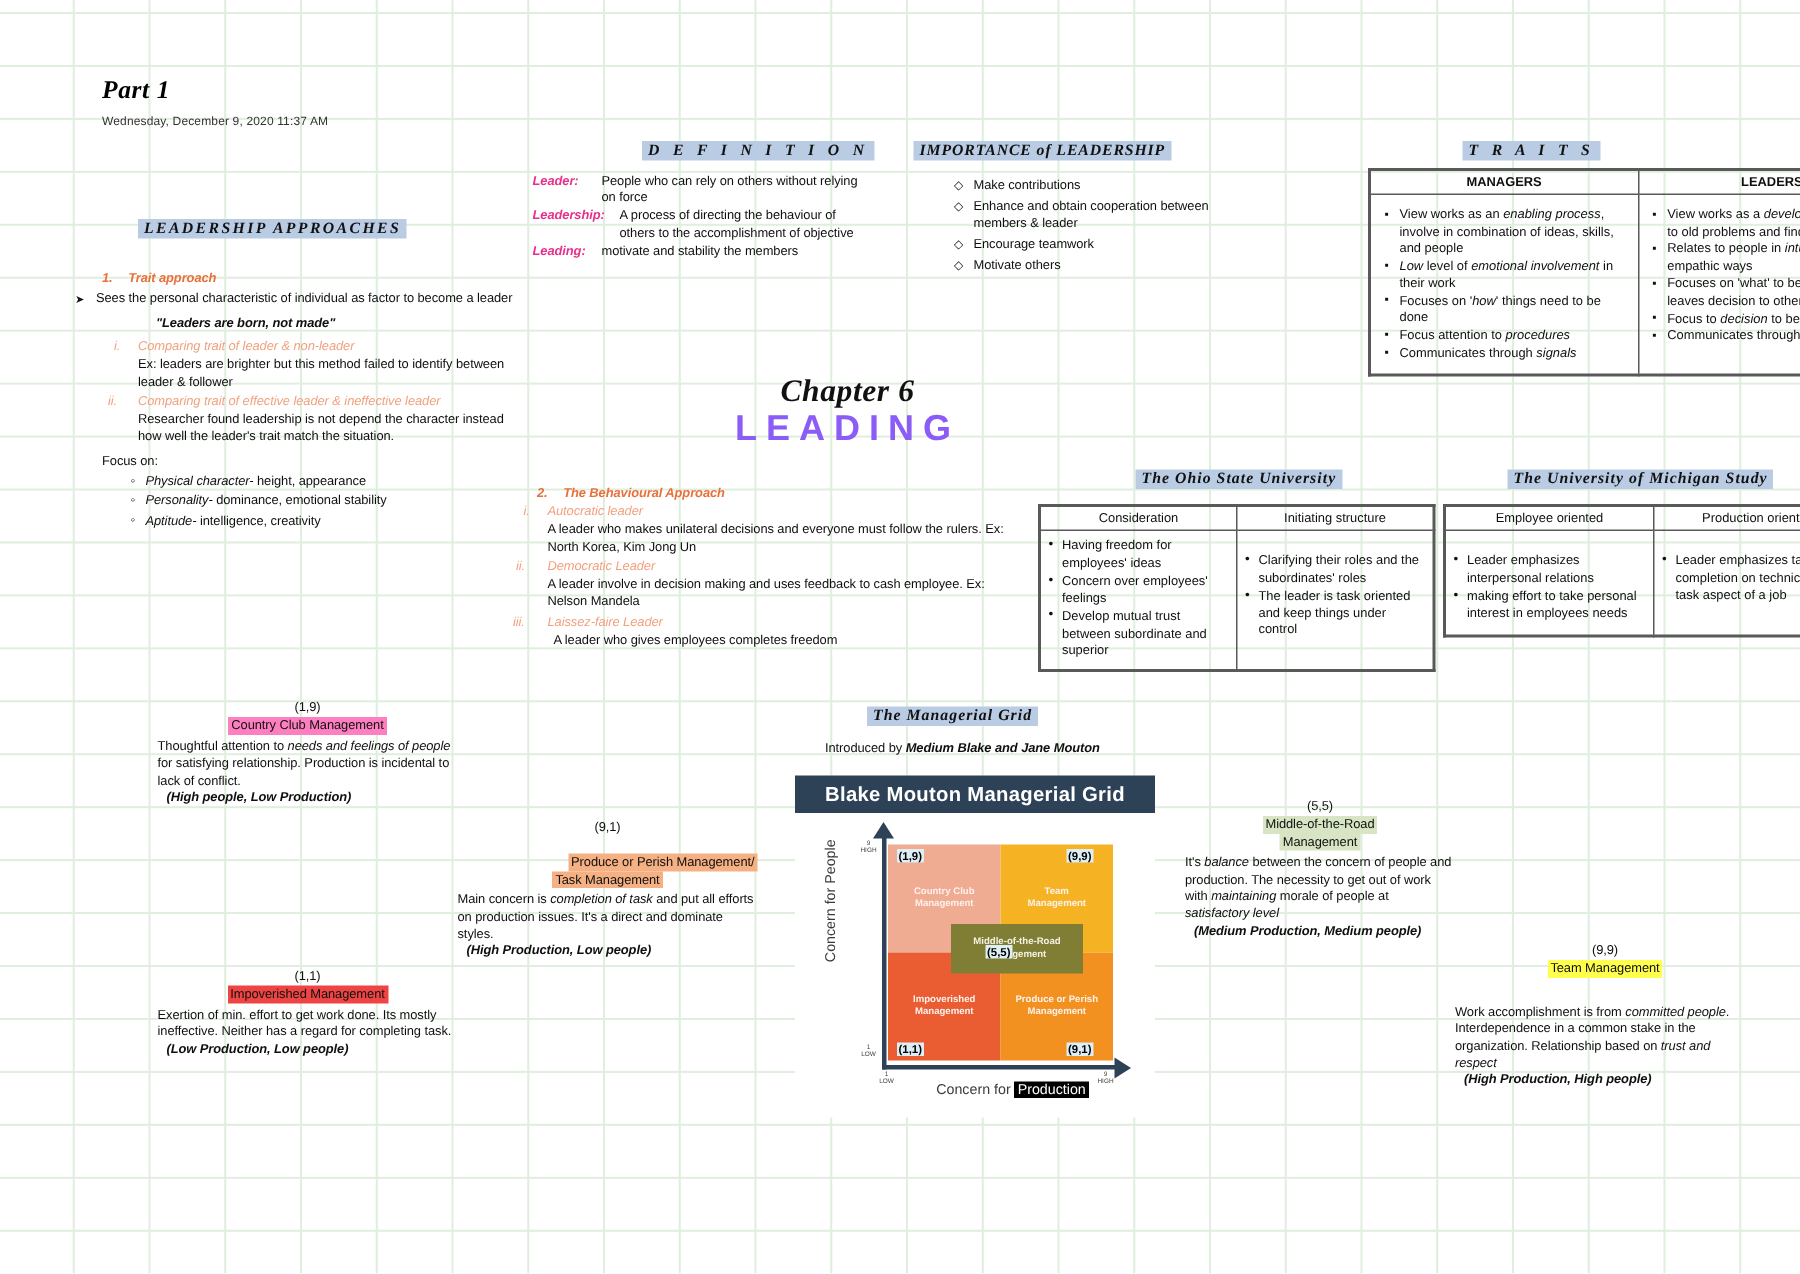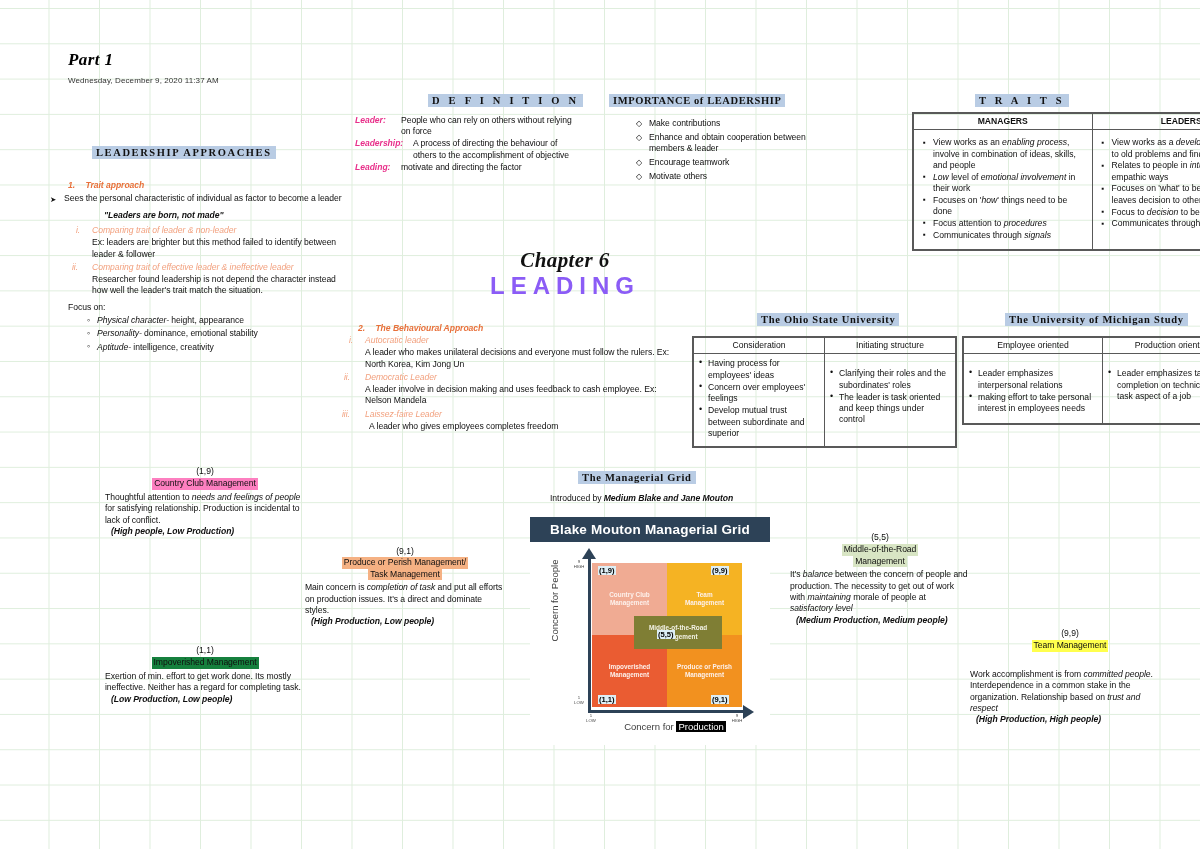--- a/index.html
+++ b/index.html
@@ -35,21 +35,21 @@
     font-family:"Liberation Serif", serif;
     font-style:italic;font-weight:bold;
     font-size:17px;color:#000;letter-spacing:0.4px;
   }
   .date-line{font-size:8px;color:#333;letter-spacing:0.1px;}
 
   .hdr-blue{
     display:inline-block;
     background:#b9cce4;
     font-family:"Liberation Serif", serif;
-    font-weight:bold;
+    font-weight:bold;font-style:italic;
     letter-spacing:1.6px;
     font-size:10.5px;color:#111;
     padding:1px 4px 1px 4px;
     white-space:nowrap;
   }
   .hdr-blue.wide{letter-spacing:3.2px;}
 
   .chapter{
     font-family:"Liberation Serif", serif;
     font-weight:bold;font-style:italic;
@@ -62,21 +62,21 @@
   }
 
   
   .lbl-pink{color:#e8308a;font-style:italic;font-weight:bold;}
   .lbl-orange-b{color:#e8703a;font-style:italic;font-weight:bold;}
   .lbl-salmon{color:#f2a07e;font-style:italic;}
 
   
   .hl-pink{background:#fd7fc0;}
   .hl-orange{background:#f5b183;}
-  .hl-rose{background:#15803d;}
+  .hl-rose{background:#ef4444;}
   .hl-green{background:#d8e5c4;}
   .hl-yellow{background:#ffff4d;}
   .hl-black{background:#000;color:#fff;}
 
   
   table.box{border-collapse:collapse;}
   table.box td,table.box th{
     border:1px solid #595959;
     vertical-align:top;
     padding:2px 4px;
@@ -213,21 +213,21 @@
     <div style="position:relative;padding-left:46px;">
       <span class="lbl-pink" style="position:absolute;left:0;top:0;">Leader:</span>
       <span>People who can rely on others without relying on force</span>
     </div>
     <div style="position:relative;padding-left:58px;margin-top:0.5px;">
       <span class="lbl-pink" style="position:absolute;left:0;top:0;">Leadership:</span>
       <span>A process of directing the behaviour of others to the accomplishment of objective</span>
     </div>
     <div style="position:relative;padding-left:46px;margin-top:0.5px;">
       <span class="lbl-pink" style="position:absolute;left:0;top:0;">Leading:</span>
-      <span>motivate and directing the factor</span>
+      <span>motivate and stability the members</span>
     </div>
   </div>
 
   <div class="abs" style="left:609px;top:90px;">
     <span class="hdr-blue" style="letter-spacing:0.6px;">IMPORTANCE of LEADERSHIP</span>
   </div>
   <div class="abs t" style="left:635px;top:118px;width:185px;">
     <ul class="dia">
       <li>Make contributions</li>
       <li>Enhance and obtain cooperation between members &amp; leader</li>
@@ -276,21 +276,21 @@
   </div>
   <table class="box thick abs" style="left:692px;top:336px;width:265px;">
     <tbody>
       <tr>
         <th style="width:50%;font-weight:normal;">Consideration</th>
         <th style="width:50%;font-weight:normal;">Initiating structure</th>
       </tr>
       <tr>
         <td style="padding-top:4px;padding-bottom:6px;">
           <ul class="dot">
-            <li>Having process for employees' ideas</li>
+            <li>Having freedom for employees' ideas</li>
             <li>Concern over employees' feelings</li>
             <li>Develop mutual trust between subordinate and superior</li>
           </ul>
         </td>
         <td style="padding-top:14px;padding-bottom:6px;">
           <ul class="dot">
             <li>Clarifying their roles and the subordinates' roles</li>
             <li>The leader is task oriented and keep things under control</li>
           </ul>
         </td>
@@ -367,21 +367,21 @@
     <div class="center">(1,9)</div>
     <div class="center" style="margin-top:1px;">
       <span class="hl-pink pillbox">Country Club Management</span>
     </div>
     <div style="margin-top:2px;">Thoughtful attention to <i>needs and feelings of people</i> for satisfying relationship. Production is incidental to lack of conflict.</div>
     <div class="b i" style="margin-top:0px;padding-left:6px;">(High people, Low Production)</div>
   </div>
 
   <div class="abs t" style="left:305px;top:546px;width:200px;">
     <div class="center">(9,1)</div>
-    <div class="center" style="margin-top:0;">
+    <div class="center" style="margin-top:12px;text-align:right;">
       <span class="hl-orange pillbox">Produce or Perish Management/</span>
     </div>
     <div class="center">
       <span class="hl-orange pillbox">Task Management</span>
     </div>
     <div style="margin-top:2px;">Main concern is <i>completion of task</i> and put all efforts on production issues. It's a direct and dominate styles.</div>
     <div class="b i" style="padding-left:6px;">(High Production, Low people)</div>
   </div>
 
   <div class="abs t" style="left:105px;top:645px;width:200px;">

